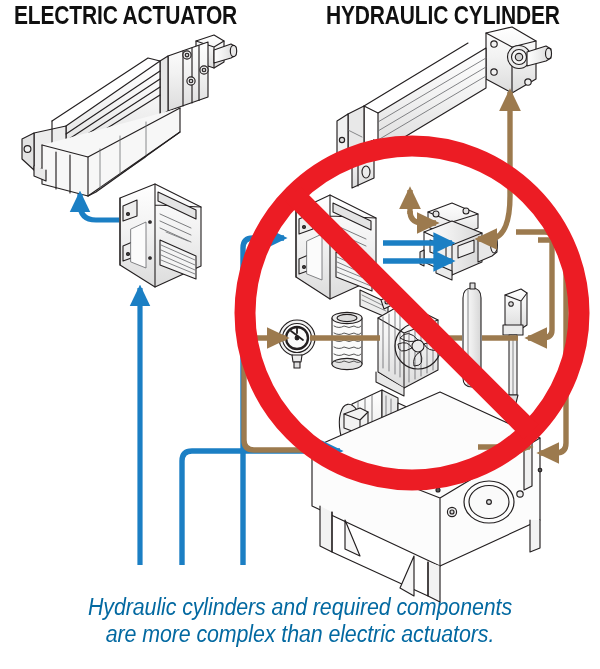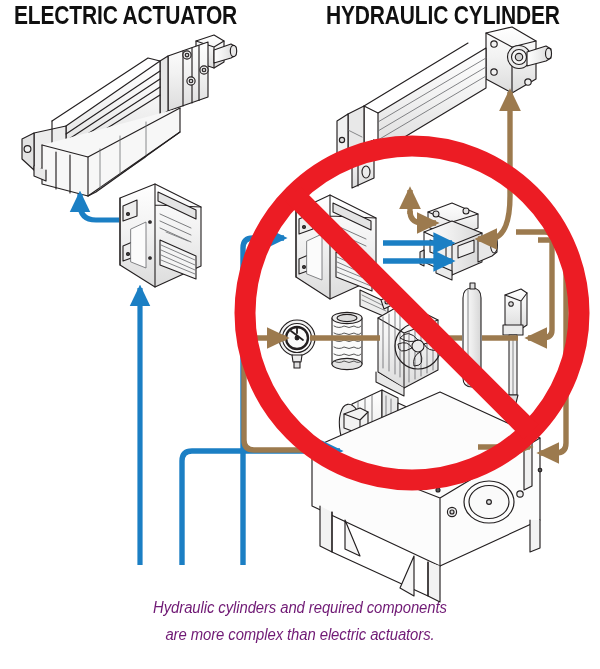--- a/index.html
+++ b/index.html
@@ -23,23 +23,23 @@
   }
   #hdr-electric{left:14px;top:1px;}
   #hdr-hydraulic{left:326px;top:1px;}
 
   .caption{
     position:absolute;
     left:0;right:0;top:594px;
     text-align:center;
     font-family:"Liberation Sans",sans-serif;
     font-style:italic;
-    font-size:16px;
+    font-size:23px;
     line-height:27px;
-    color:#701a75;
+    color:#0369a1;
     letter-spacing:-0.1px;
   }
   .caption span{display:block;transform:scaleX(0.93);}
   svg{display:block;}
 </style>
 </head>
 <body>
 
 <div id="stage">
 

